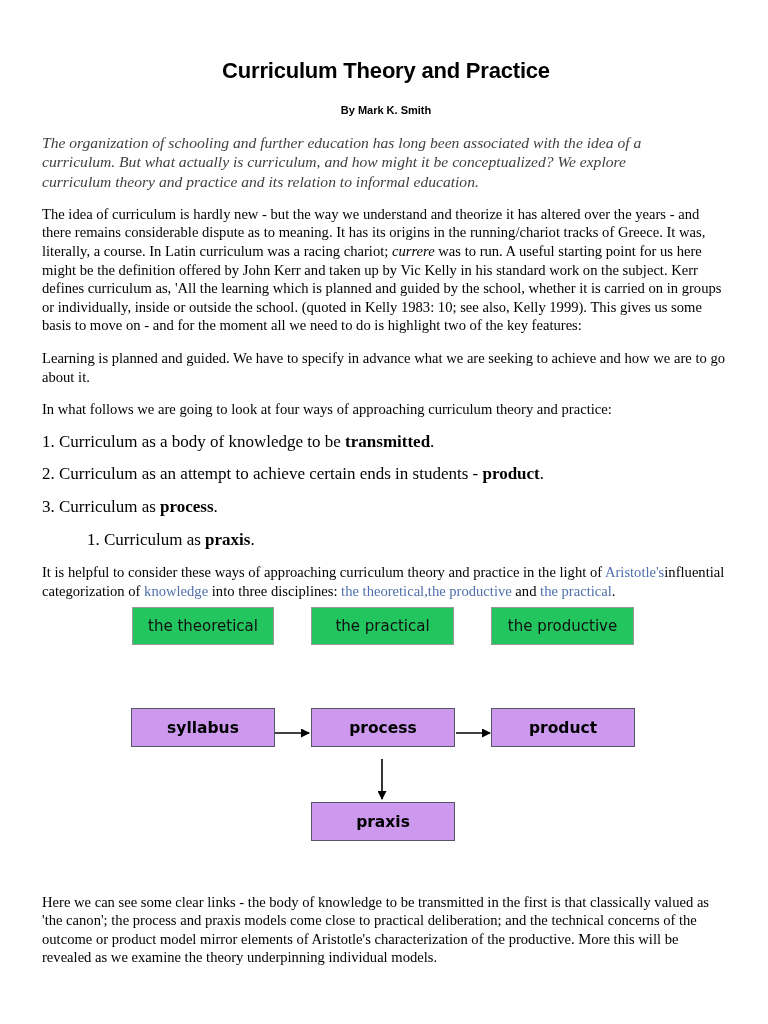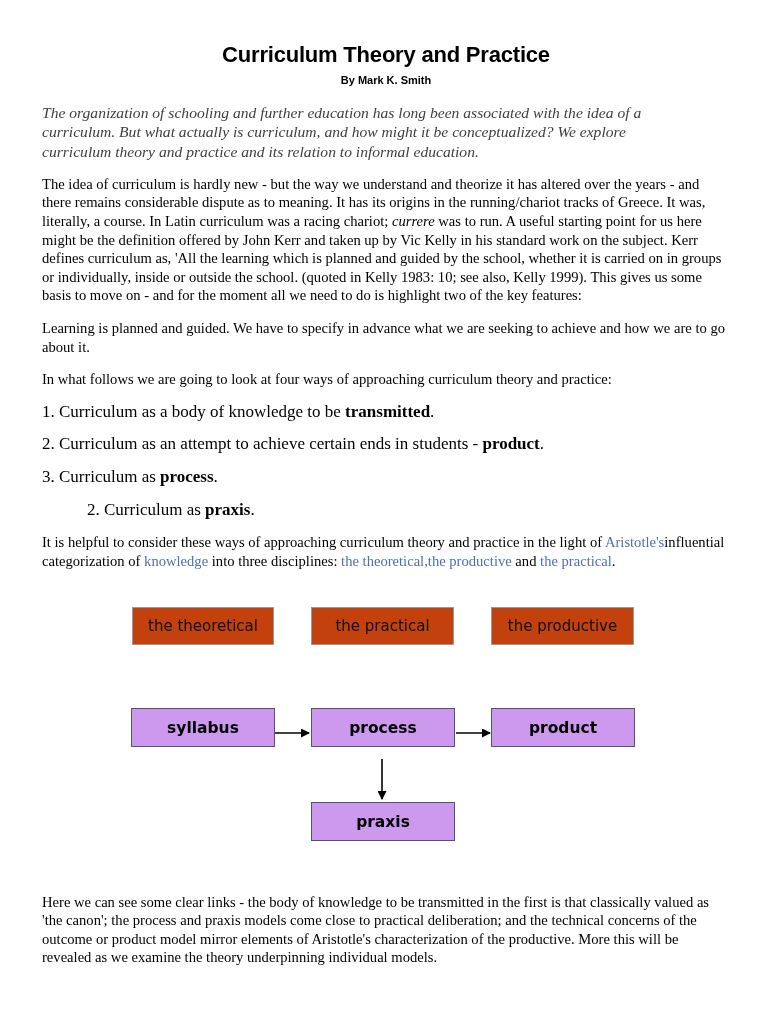--- a/index.html
+++ b/index.html
@@ -27,21 +27,21 @@
     width: 688px;
   }
 
   
   .doc-title {
     font-family: "Liberation Sans", sans-serif;
     font-weight: bold;
     font-size: 22px;
     line-height: 26px;
     text-align: center;
-    margin: 0;
+    margin: 16px;
     letter-spacing: -0.2px;
   }
   .doc-byline {
     font-family: "Liberation Sans", sans-serif;
     font-weight: bold;
     font-size: 11px;
     line-height: 20px;
     text-align: center;
     margin: 2px 0 0 0;
   }
@@ -88,21 +88,21 @@
   }
   .box {
     position: absolute;
     display: flex;
     align-items: center;
     justify-content: center;
     font-family: "DejaVu Sans", sans-serif;
     text-align: center;
   }
   .gray-box {
-    background: #c2410c;
+    background: #22c55e;
     border: 1px solid #9a9a9a;
     color: #111111;
     font-size: 15px;
     height: 38px;
   }
   .purple-box {
     background: #cc99ee;
     border: 1.5px solid #555566;
     color: #000000;
     font-weight: bold;
@@ -145,21 +145,21 @@
 
 
     <p class="body">In what follows we are going to look at four ways of approaching curriculum theory and practice:</p>
 
     <p class="list-item"><span>1. Curriculum as a body of knowledge to be </span><strong>transmitted</strong><span>.</span></p>
 
     <p class="list-item"><span>2. Curriculum as an attempt to achieve certain ends in students - </span><strong>product</strong><span>.</span></p>
 
     <p class="list-item"><span>3. Curriculum as </span><strong>process</strong><span>.</span></p>
 
-    <p class="list-item indented"><span>2. Curriculum as </span><strong>praxis</strong><span>.</span></p>
+    <p class="list-item indented"><span>1. Curriculum as </span><strong>praxis</strong><span>.</span></p>
 
     <p class="body"><span>It is helpful to consider these ways of approaching curriculum theory and practice in the light of </span><a class="link" href="#">Aristotle's</a><span>influential categorization of </span><a class="link" href="#">knowledge</a><span> into three disciplines: </span><a class="link" href="#">the theoretical,</a><a class="link" href="#">the productive</a><span> and </span><a class="link" href="#">the practical</a><span>.</span></p>
 
   </div>
 
   <div class="diagram">
 
     <svg class="arrow-svg" viewBox="0 0 768 275" xmlns="http://www.w3.org/2000/svg">
       <defs>
         <marker id="ah" markerWidth="9" markerHeight="9" refX="8" refY="4.5" orient="auto" markerUnits="userSpaceOnUse">

